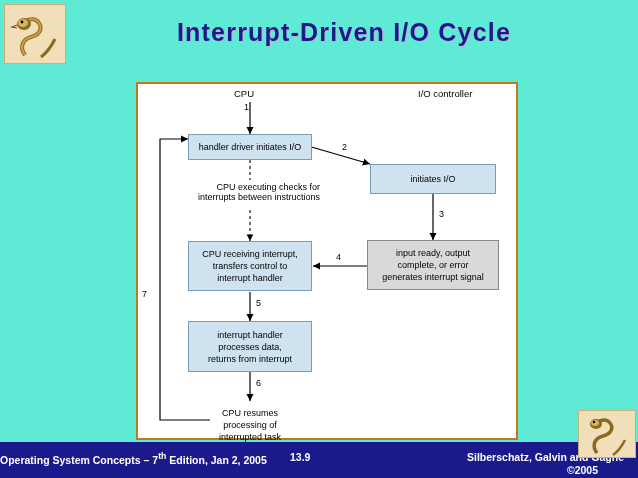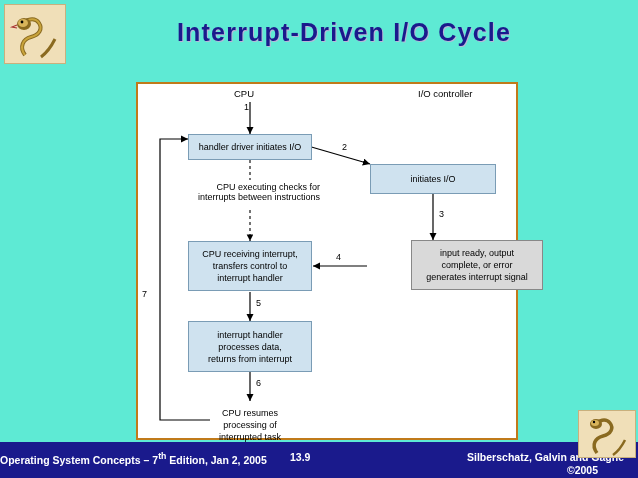--- a/index.html
+++ b/index.html
@@ -234,21 +234,21 @@
       <div>CPU executing checks for</div>
       <div>interrupts between instructions</div>
     </div>
 
     <div class="box" style="left:50px; top:157px; width:124px; height:50px; flex-direction:column;">
       <span>CPU receiving interrupt,</span>
       <span>transfers control to</span>
       <span>interrupt handler</span>
     </div>
 
-    <div class="box plain" style="left:229px; top:156px; width:132px; height:50px; flex-direction:column;margin-left:44px;">
+    <div class="box plain" style="left:229px; top:156px; width:132px; height:50px; flex-direction:column;">
       <span>input ready, output</span>
       <span>complete, or error</span>
       <span>generates interrupt signal</span>
     </div>
 
     <div class="box" style="left:50px; top:237px; width:124px; height:51px; flex-direction:column;">
       <span>interrupt handler</span>
       <span>processes data,</span>
       <span>returns from interrupt</span>
     </div>

